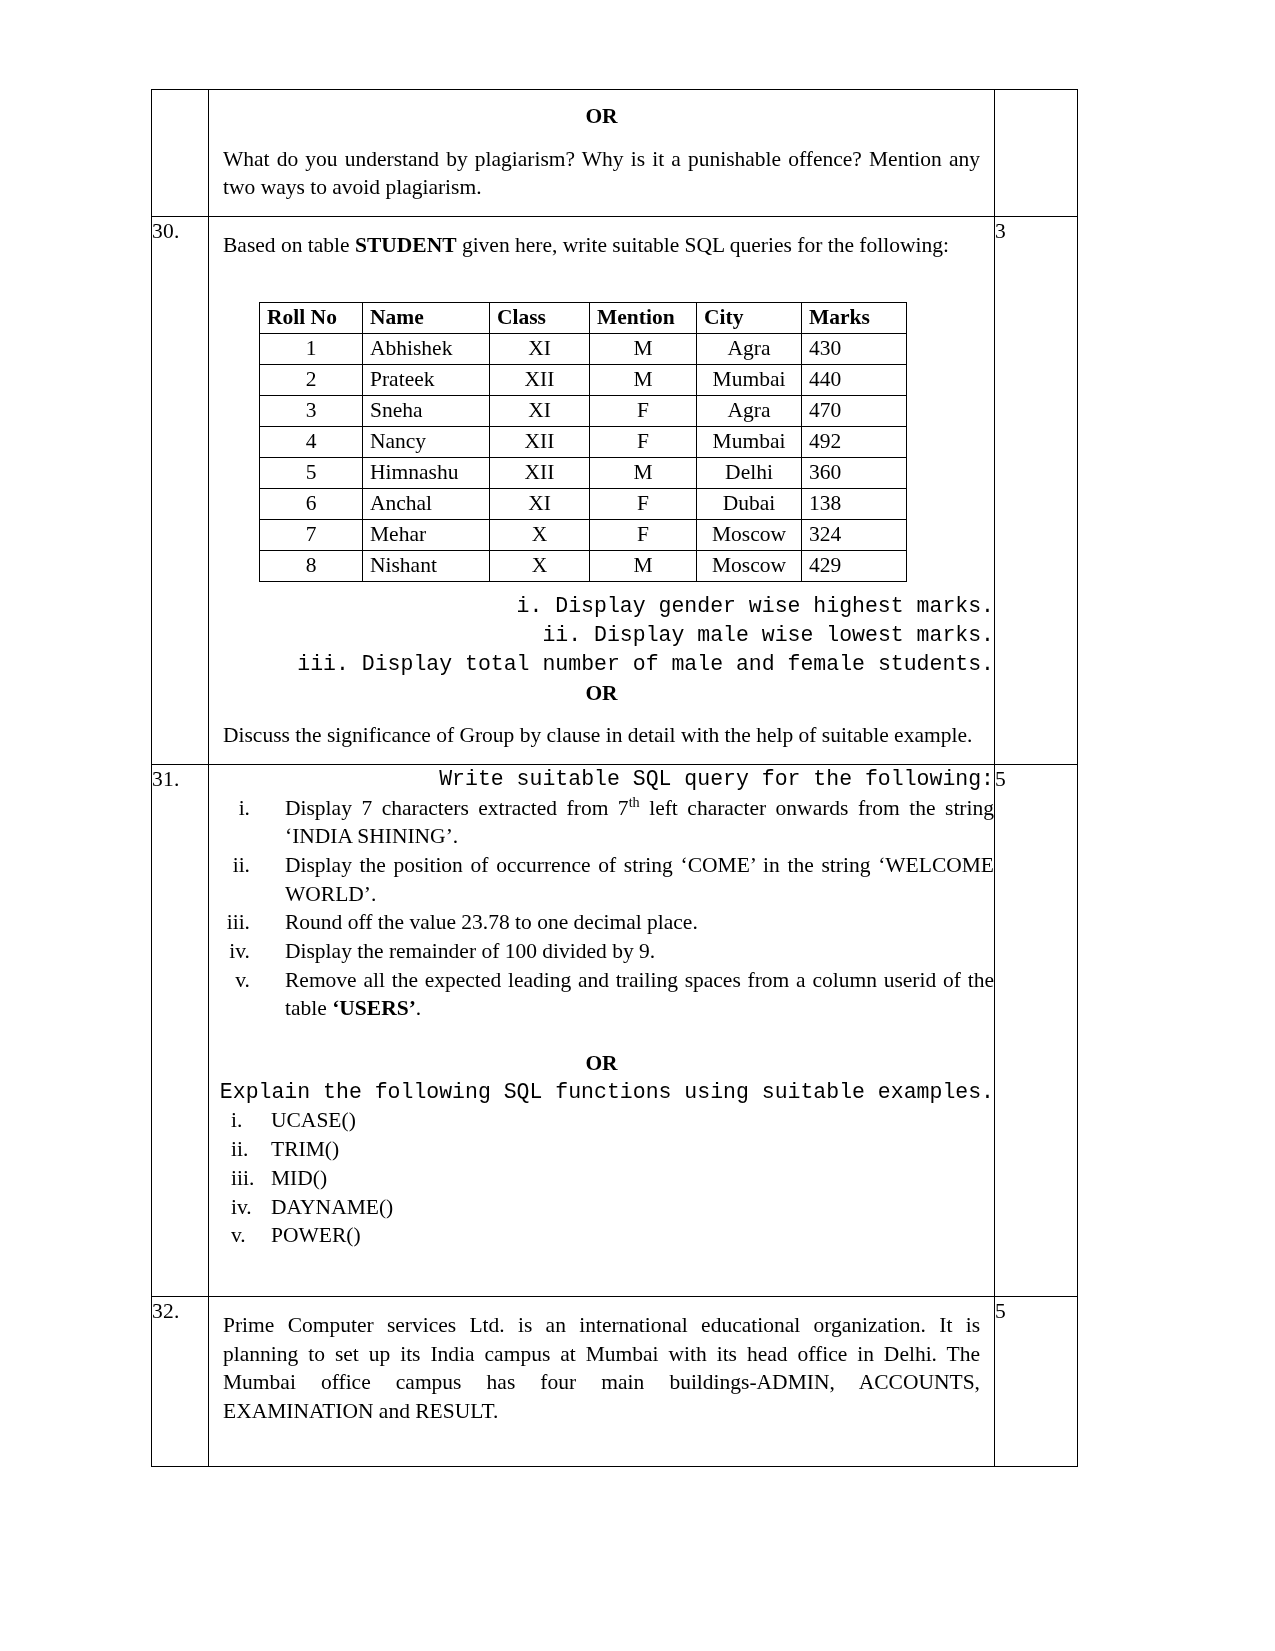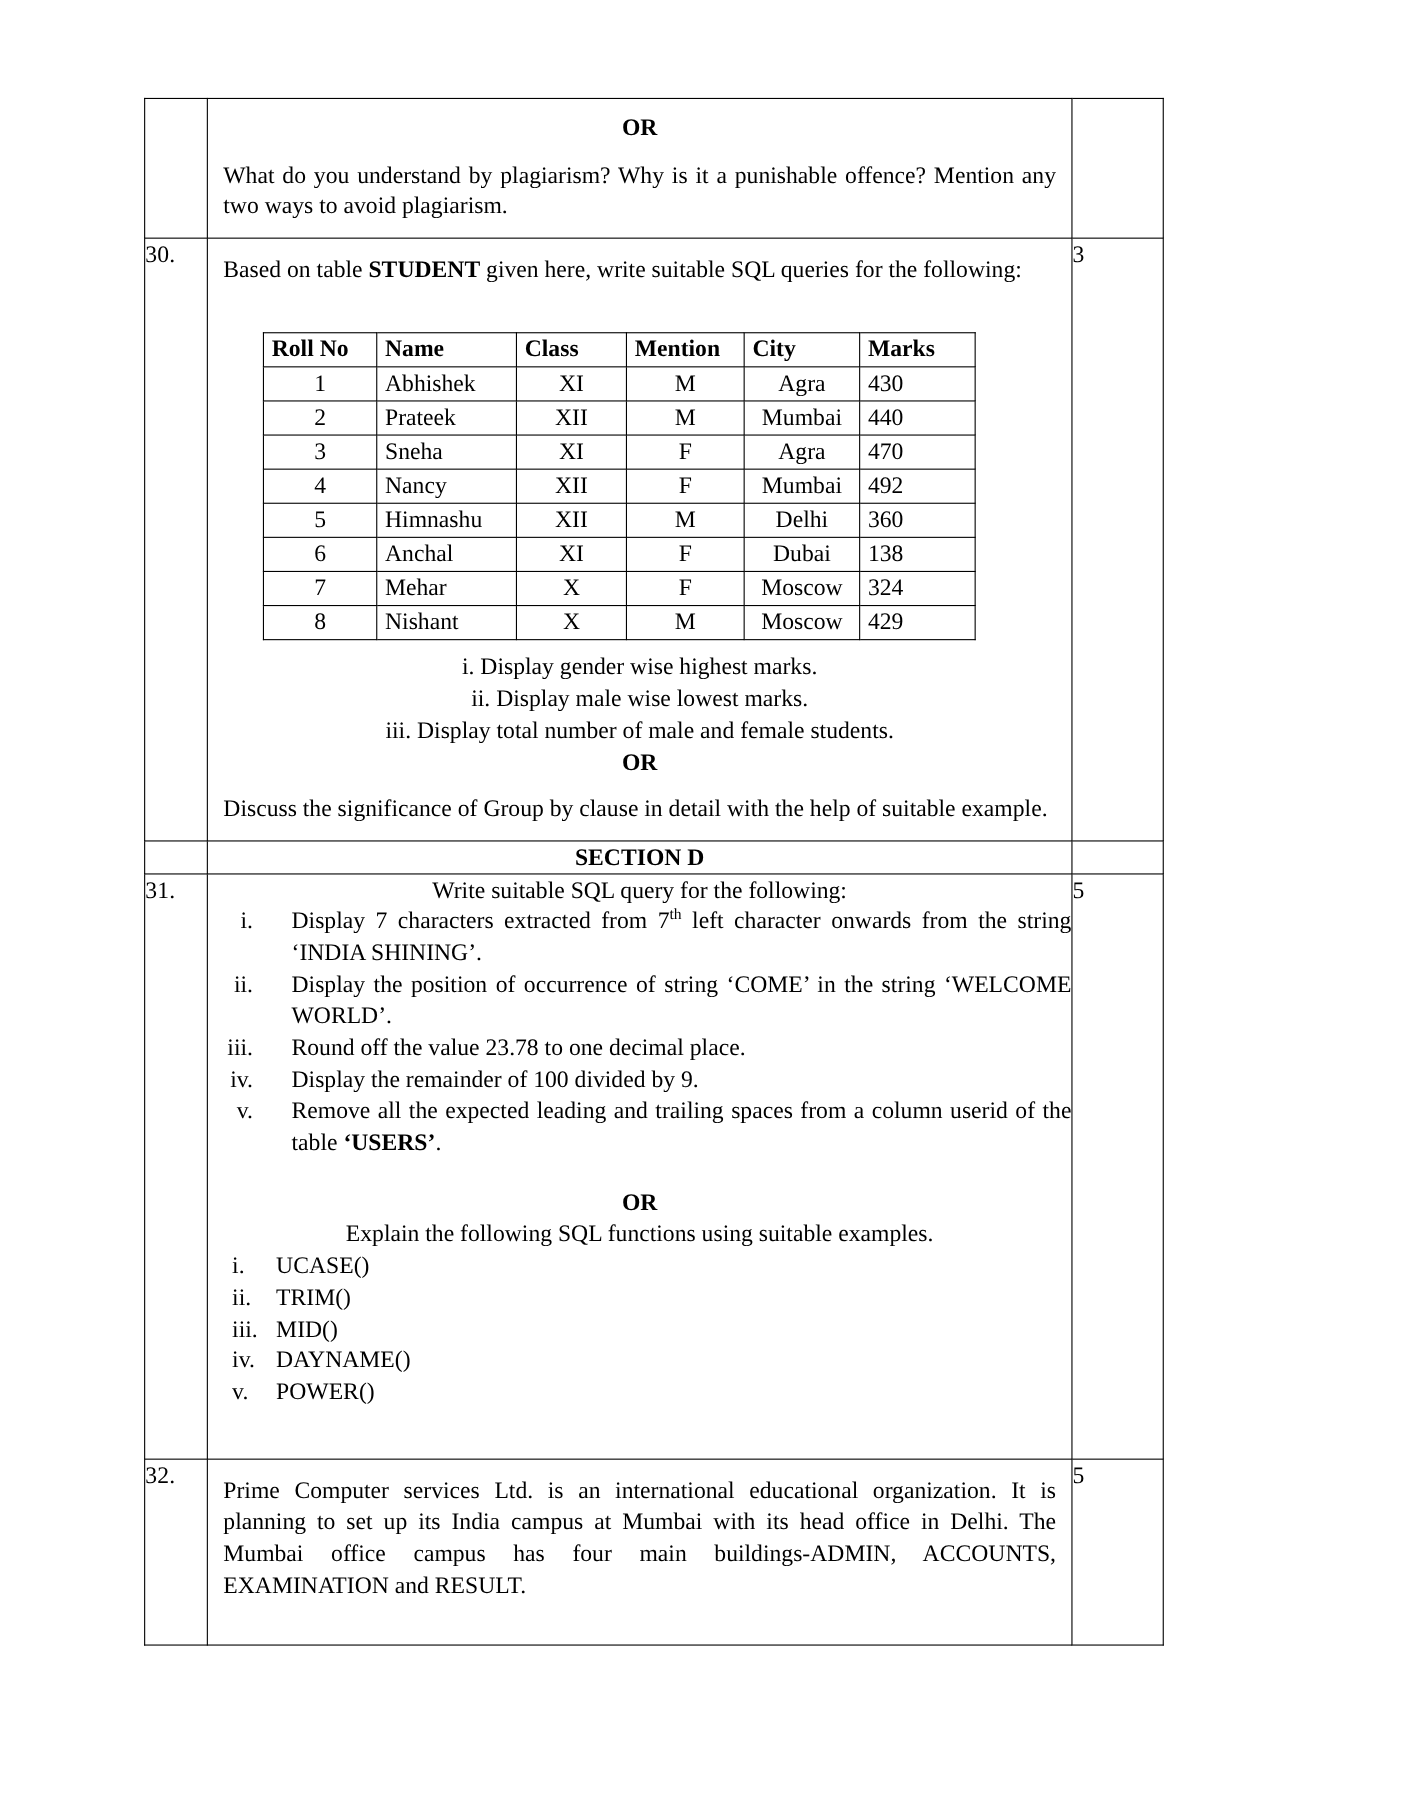--- a/index.html
+++ b/index.html
@@ -12,21 +12,21 @@
     width: 1275px;
     height: 1651px;
     font-family: "Liberation Serif", "DejaVu Serif", serif;
     color: #000000;
     position: relative;
     overflow: hidden;
   }
 
   .page {
     position: absolute;
-    left: 131px;
+    left: 151px;
     top: 89px;
     width: 926px;          
     box-sizing: border-box;
   }
 
   table.qtable {
     border-collapse: collapse;
     width: 100%;
     table-layout: fixed;
   }
@@ -58,21 +58,21 @@
     font-size: 21.5px;
     line-height: 1.335;
   }
 
   p.just {
     margin: 14px;
     text-align: justify;
     text-align-last: left;
     text-justify: inter-word;
   }
-  p.plain { margin: 0; text-align: center; }
+  p.plain { margin: 0; text-align: right; font-family: Liberation Mono, monospace; }
   p.center { margin: 0; text-align: center; font-weight: bold; }
   .b { font-weight: bold; }
   .spacer-sm { height: 12px; }
   .spacer-md { height: 26px; }
   .spacer-lg { height: 46px; }
 
   
   .student-wrap {
     padding: 28px 0 10px 50px;
   }
@@ -265,27 +265,20 @@
 
           <p class="plain">i. Display gender wise highest marks.</p>
           <p class="plain">ii. Display male wise lowest marks.</p>
           <p class="plain">iii. Display total number of male and female students.</p>
           <p class="center">OR</p>
           <p class="just">Discuss the significance of Group by clause in detail with the help of suitable example.</p>
         </td>
         <td class="markscell">3</td>
       </tr>
 
-      <tr>
-        <td class="numcell"></td>
-        <td class="bodycell">
-          <p class="center">SECTION D</p>
-        </td>
-        <td class="markscell"></td>
-      </tr>
 
       <tr>
         <td class="numcell">31.</td>
         <td class="bodycell">
           <p class="plain">Write suitable SQL query for the following:</p>
 
           <ol class="romanlist">
             <li>
               <span class="rn">i.</span>
               <span class="txt"><span>Display 7 characters extracted from 7</span><sup>th</sup><span> left character onwards from the string ‘INDIA SHINING’.</span></span>

